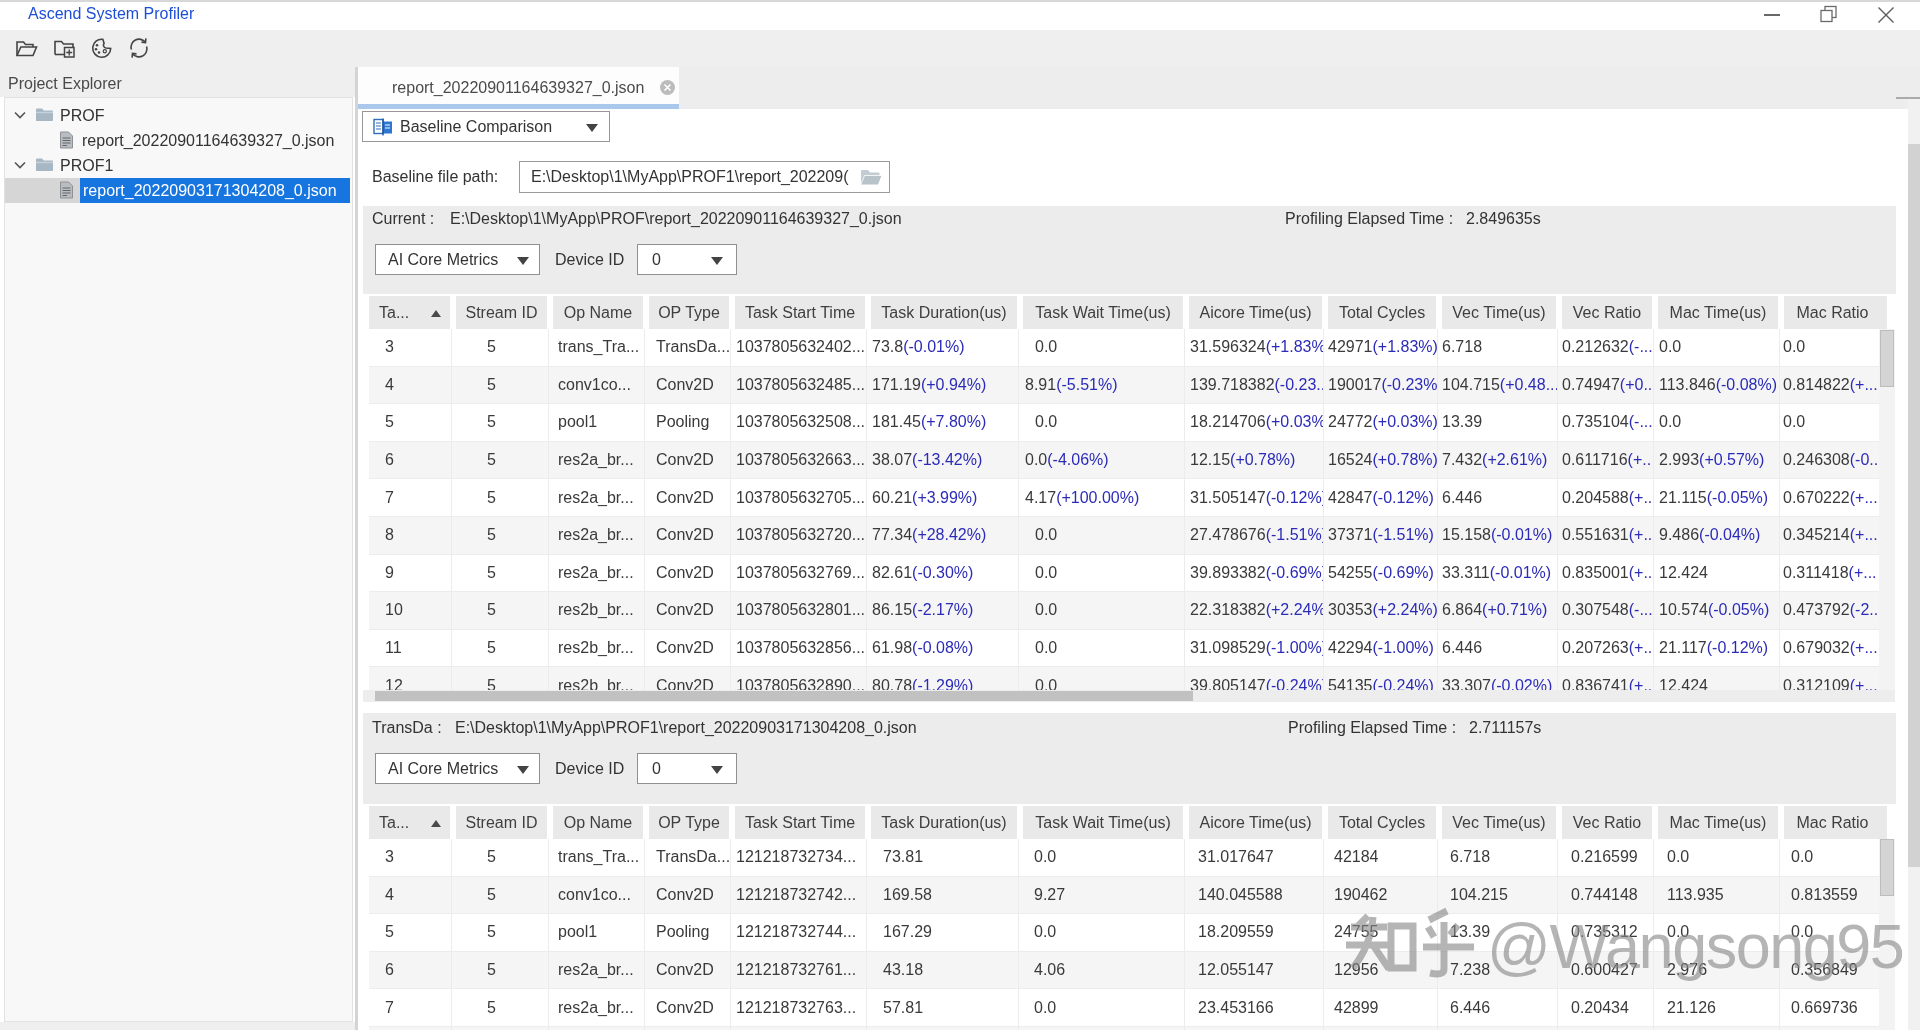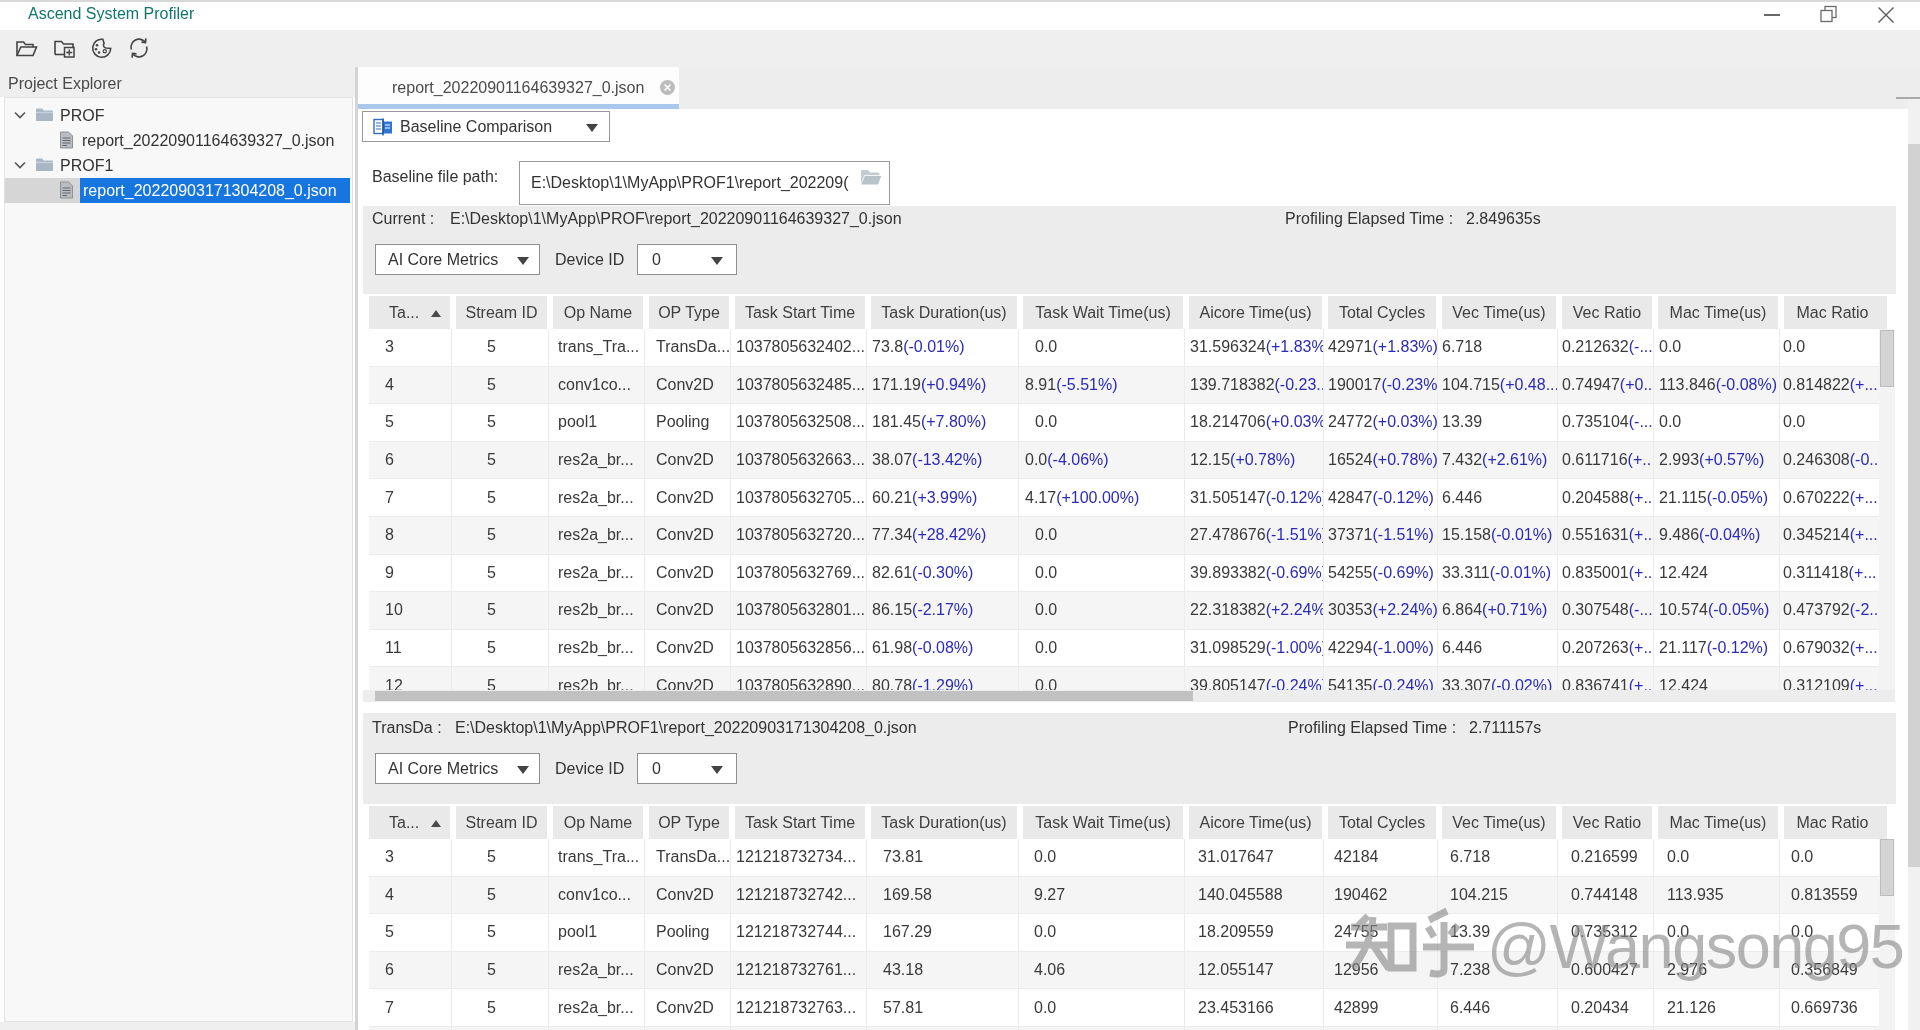--- a/index.html
+++ b/index.html
@@ -6,32 +6,32 @@
 .a{position:absolute}
 .grid{border-collapse:separate;border-spacing:0;table-layout:fixed;width:1512px}
 .grid th{background:#e9e9e9;border-left:4px solid #fff;border-right:2px solid #fff;font-weight:normal;color:#3f3f3f;
   font-size:16px;text-align:center;height:33px;white-space:nowrap;overflow:hidden}
 .grid th:last-child{border-right:none}
 .grid td{font-size:16px;color:#3a3a3a;white-space:nowrap;overflow:hidden;
   border-right:1px solid #ececec;border-bottom:1px solid #ececec;height:37.6px}
 .grid tr.odd td{background:#f5f5f6}
 .grid tr.ev td{background:#fff}
 .p{color:#2b2bb8}
-.h1{text-align:left !important;padding-left:20px;position:relative}
+.h1{text-align:left !important;padding-left:10px;position:relative}
 .grid th:first-child{border-left:none}
 .sort{position:absolute;right:9px;top:14px;width:0;height:0;border-left:5px solid transparent;
   border-right:5px solid transparent;border-bottom:7px solid #4a4a4a}
 .combo{position:absolute;background:#fff;border:1px solid #8f8f8f}
 .combo .t{position:absolute;left:12px;top:50%;transform:translateY(-50%);font-size:16px;color:#333;white-space:nowrap}
 .arr{position:absolute;width:0;height:0;border-left:6.5px solid transparent;border-right:6.5px solid transparent;border-top:8px solid #434343}
 .lbl{position:absolute;font-size:16px;color:#333;white-space:nowrap}
 </style></head><body>
 
 <div class="a" style="left:0;top:0;width:1920px;height:30px;background:#fff;border-top:2px solid #d8d8d8"></div>
-<div class="a" style="left:28px;top:5px;font-size:16px;color:#0f766e">Ascend System Profiler</div>
+<div class="a" style="left:28px;top:5px;font-size:16px;color:#1d4ed8">Ascend System Profiler</div>
 <div class="a" style="left:1764px;top:14px;width:16px;height:2px;background:#686868"></div>
 <svg class="a" style="left:1818px;top:4px" width="22" height="22" viewBox="0 0 22 22">
   <rect x="7" y="2.5" width="11" height="11" fill="none" stroke="#6a6a6a" stroke-width="1.3"></rect>
   <rect x="3" y="6.5" width="11" height="11" fill="#fff" stroke="#6a6a6a" stroke-width="1.3"></rect>
 </svg>
 <svg class="a" style="left:1876px;top:5px" width="20" height="20" viewBox="0 0 20 20">
   <path d="M2.5,2.5 L17.5,17.5 M17.5,2.5 L2.5,17.5" stroke="#5b5b5b" stroke-width="1.4"></path>
 </svg>
 
 <div class="a" style="left:0;top:30px;width:1920px;height:37px;background:#efefef"></div>
@@ -120,21 +120,21 @@
     <path d="M3,5 H8 M3,8 H8 M3,11 H8" stroke="#2f6fbe" stroke-width="1.2"></path>
     <rect x="10" y="3.5" width="9" height="12" fill="#2f76d2"></rect>
     <path d="M12,7 H17 M12,10 H17" stroke="#fff" stroke-width="1.2"></path>
     <path d="M10,0.5 V17.5" stroke="#1d4f94" stroke-width="1.3"></path>
   </svg>
   <span class="t" style="left:37px">Baseline Comparison</span>
   <span class="arr" style="left:223px;top:12px"></span>
 </div>
 
 <div class="lbl" style="left:372px;top:168px">Baseline file path:</div>
-<div class="combo" style="left:519px;top:161px;width:371px;height:44px;border-color:#9a9a9a">
+<div class="combo" style="left:519px;top:161px;width:371px;height:32px;border-color:#9a9a9a">
   <span class="t" style="left:11px">E:\Desktop\1\MyApp\PROF1\report_202209(</span>
   <svg style="position:absolute;left:340px;top:7px" width="22" height="18" viewBox="0 0 22 18">
     <path d="M1,15.5 V2 Q1,1 2,1 L8,1 L10,3.5 L18.5,3.5 Q19.5,3.5 19.5,4.5 V7" fill="#c2ccd2"></path>
     <path d="M1,15.5 L4.5,6.5 L21.5,6.5 L18,15.5 Z" fill="#b7c2c9"></path>
     <path d="M1,15.5 L4.5,6.5 L21.5,6.5" fill="none" stroke="#fff" stroke-width="0.8"></path>
   </svg>
 </div>
 
 <div class="a" style="left:363px;top:206px;width:1533px;height:88px;background:#ececec"></div>
 <div class="lbl" style="left:372px;top:210px">Current :</div>

